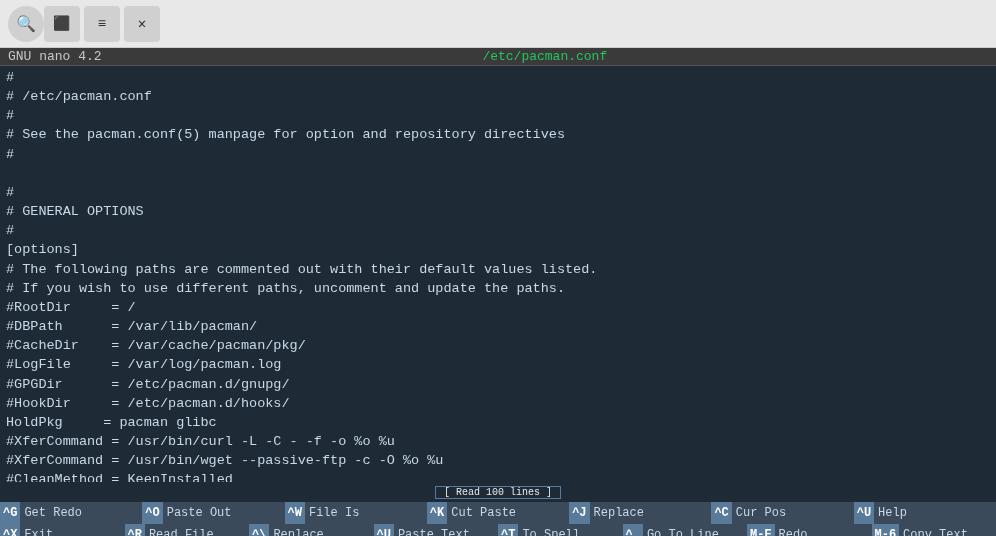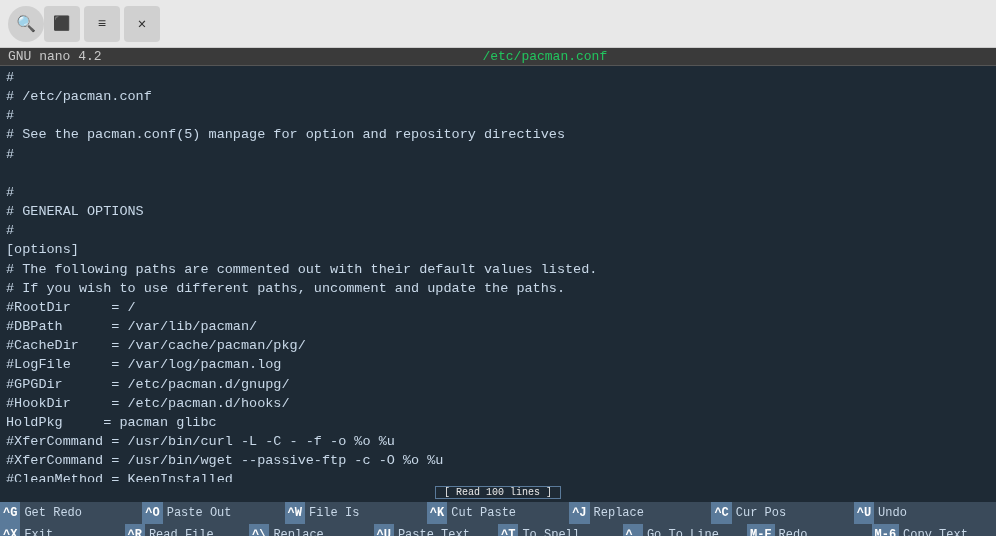--- a/index.html
+++ b/index.html
@@ -217,21 +217,21 @@
     <div class="shortcut-item">
       <span class="shortcut-key">^J</span>
       <span class="shortcut-label">Replace</span>
     </div>
     <div class="shortcut-item">
       <span class="shortcut-key">^C</span>
       <span class="shortcut-label">Cur Pos</span>
     </div>
     <div class="shortcut-item">
       <span class="shortcut-key">^U</span>
-      <span class="shortcut-label">Undo</span>
+      <span class="shortcut-label">Help</span>
     </div>
   </div>
 
 <div class="shortcut-bar" id="shortcut-row2">
     <div class="shortcut-item">
       <span class="shortcut-key">^X</span>
       <span class="shortcut-label">Exit</span>
     </div>
     <div class="shortcut-item">
       <span class="shortcut-key">^R</span>

